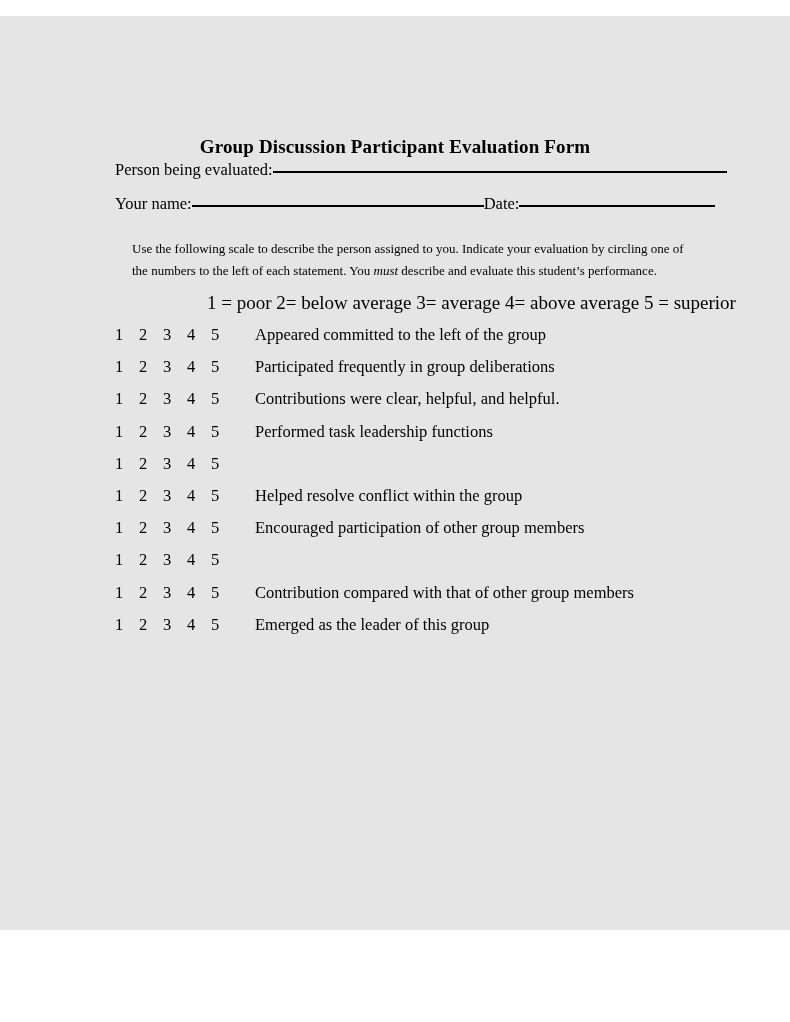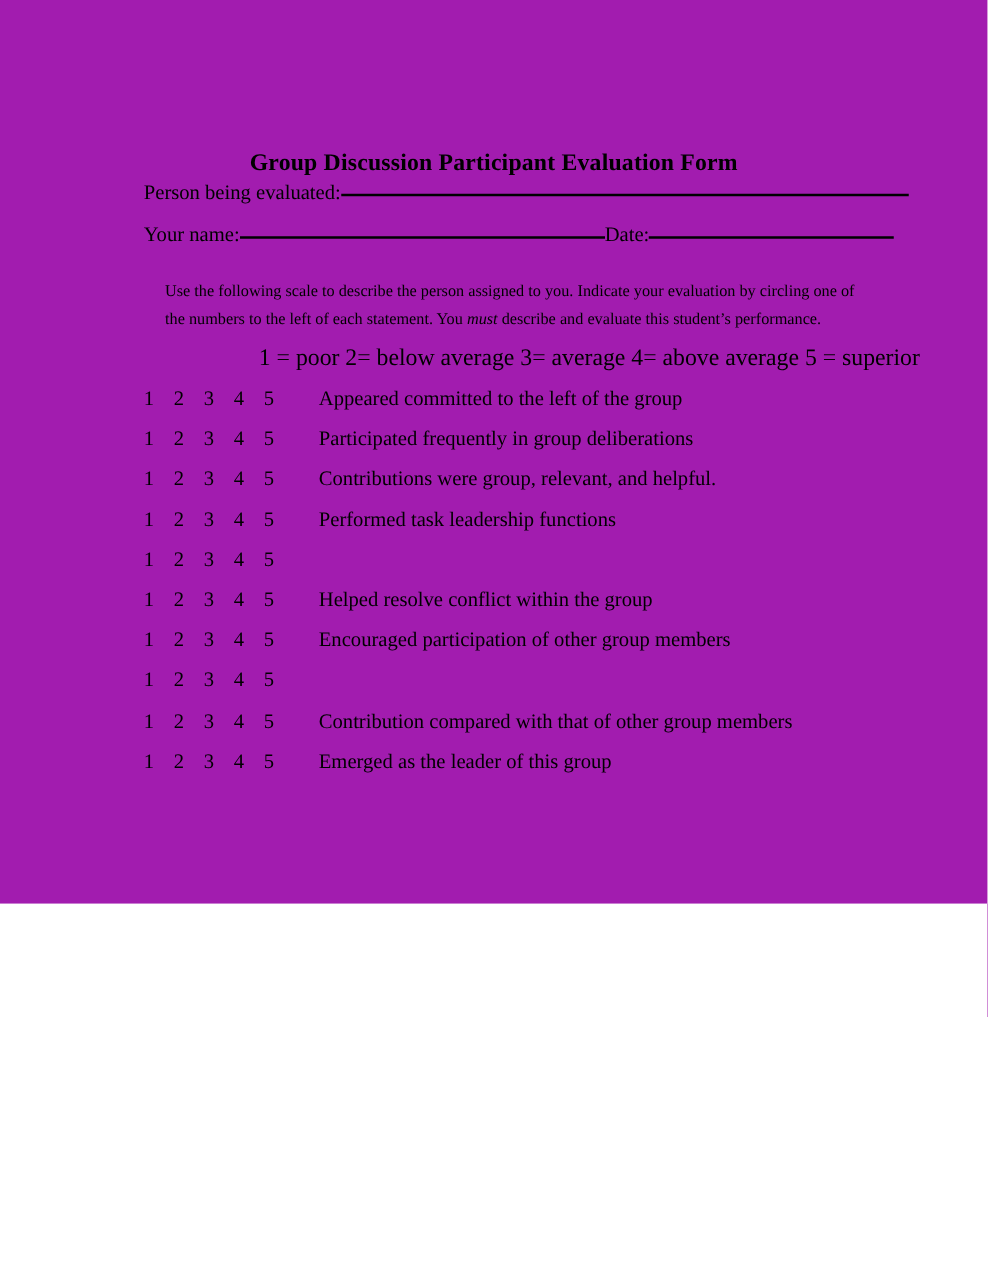--- a/index.html
+++ b/index.html
@@ -10,23 +10,23 @@
   }
 
   body {
     font-family: "Liberation Serif", "DejaVu Serif", serif;
     color: #000000;
   }
 
   .page {
     position: relative;
     width: 790px;
-    height: 723px;
-    margin: 0 auto;
-    background: #a21caf;
+    height: 914px;
+    margin: 16px auto;
+    background: #e5e5e5;
     overflow: hidden;
   }
 
   
   .doc-title {
     position: absolute;
     left: 0;
     top: 106px;
     width: 790px;
     text-align: center;
@@ -177,21 +177,21 @@
     </div>
 
     <div class="item-row">
       <div class="scale-options">
         <span class="scale-option">1</span>
         <span class="scale-option">2</span>
         <span class="scale-option">3</span>
         <span class="scale-option">4</span>
         <span class="scale-option">5</span>
       </div>
-      <div class="item-text">Contributions were group, relevant, and helpful.</div>
+      <div class="item-text">Contributions were clear, helpful, and helpful.</div>
     </div>
 
     <div class="item-row">
       <div class="scale-options">
         <span class="scale-option">1</span>
         <span class="scale-option">2</span>
         <span class="scale-option">3</span>
         <span class="scale-option">4</span>
         <span class="scale-option">5</span>
       </div>

